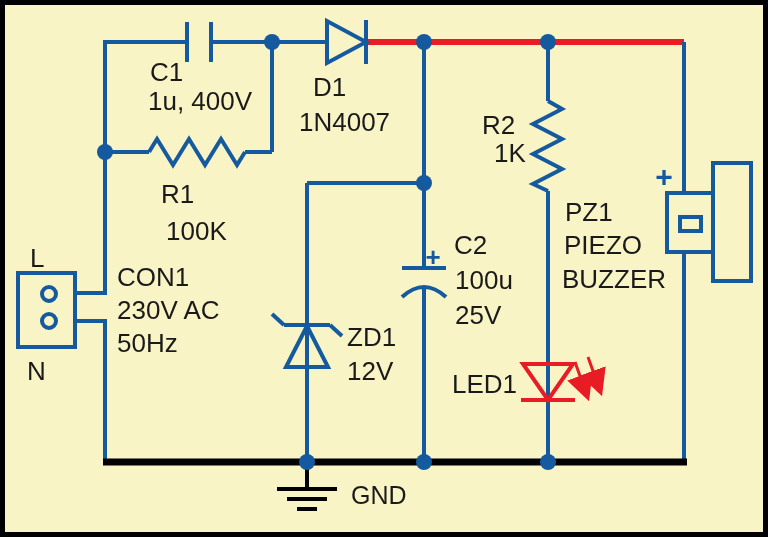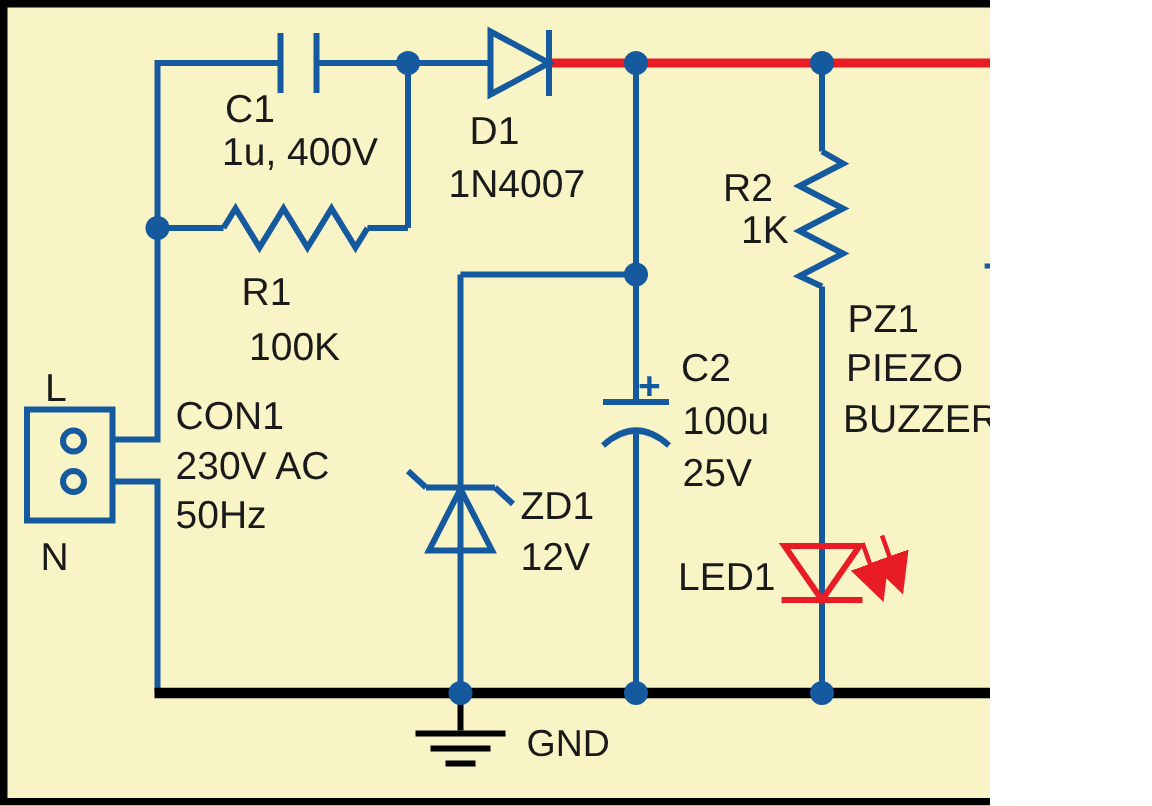--- a/index.html
+++ b/index.html
@@ -5,21 +5,21 @@
   :root{
     --background:#f8f4c6;
     --wire-blue:#15599f;
     --rail-red:#e81c24;
     --rail-black:#000000;
     --led-red:#e81c24;
     --text:#1a1a1a;
     --border:#000000;
   }
   html,body{margin:0;padding:0;background:#fff;}
-  .page{width:660px;height:537px;overflow:hidden;}
+  .page{width:768px;height:537px;overflow:hidden;}
   svg{display:block;}
   .wire{stroke:var(--wire-blue);stroke-width:4;fill:none;stroke-linejoin:miter;}
   .rail-red{stroke:var(--rail-red);stroke-width:6;fill:none;}
   .rail-gnd{stroke:var(--rail-black);stroke-width:7;fill:none;}
   .blk{stroke:var(--rail-black);stroke-width:4;fill:none;}
   .dot{fill:var(--wire-blue);stroke:none;}
   .red-sym{stroke:var(--led-red);stroke-width:4;fill:none;}
   .red-thin{stroke:var(--led-red);stroke-width:3;fill:none;}
   .arrfill{fill:var(--led-red);}
   .bgfill{fill:var(--background);}

